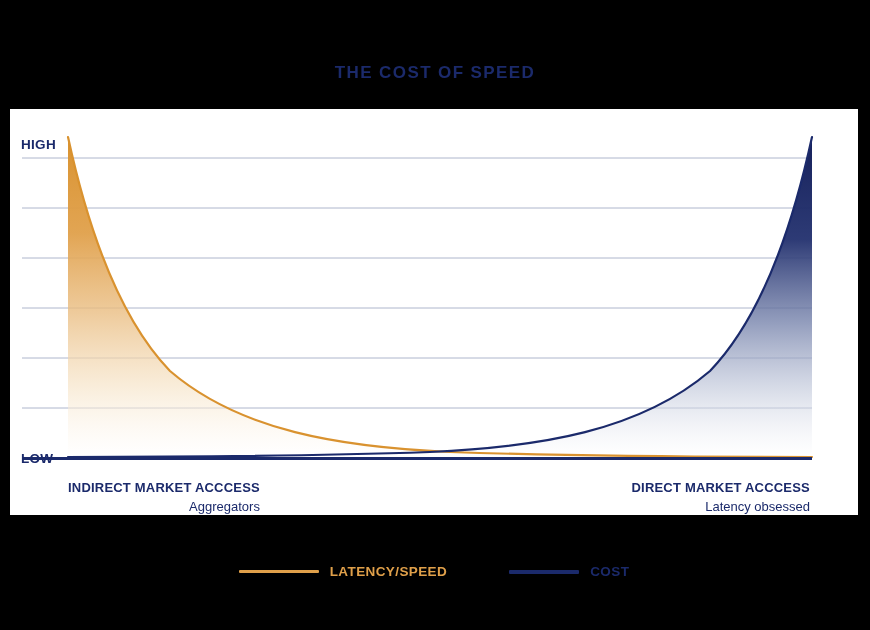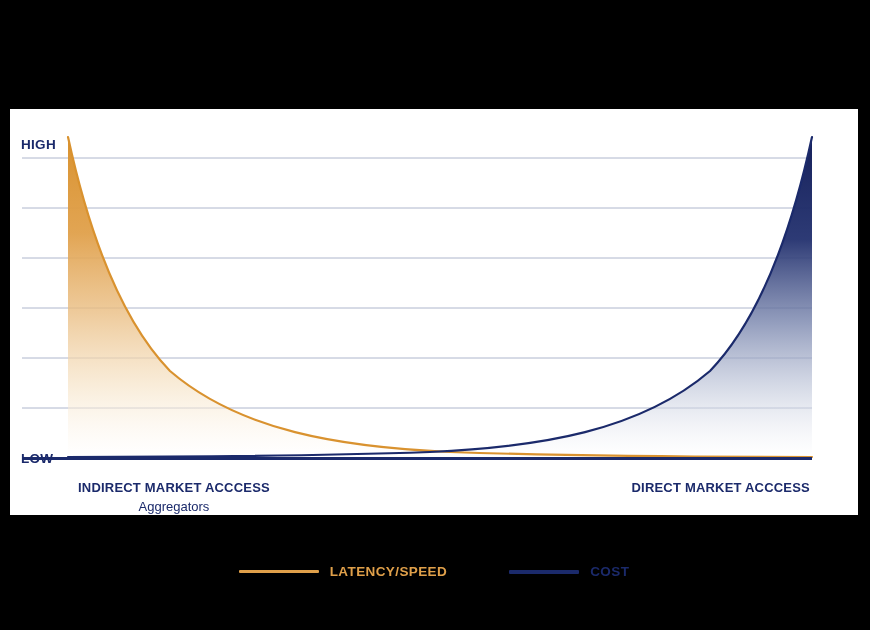--- a/index.html
+++ b/index.html
@@ -46,21 +46,21 @@
   .axis-label.high { left: 11px; top: 28px; }
   .axis-label.low  { left: 11px; top: 342px; }
 
   .annot {
     position: absolute;
     font-size: 13px;
     color: #1B2A6B;
     line-height: 18.5px;
   }
   .annot .hdr { font-weight: bold; letter-spacing: 0.2px; font-size: 13px; }
-  .annot.left  { left: 68px;  top: 370px; text-align: center; }
+  .annot.left  { left: 58px;  top: 370px; text-align: right; }
   .annot.right { right: 48px; top: 370px; text-align: right; margin-left: 20px; }
 
   .legend {
     position: absolute;
     left: 0; top: 455px;
     width: 848px;
     display: flex;
     justify-content: center;
     align-items: center;
     gap: 62px;
@@ -72,20 +72,21 @@
     font-size: 13.5px; font-weight: bold; letter-spacing: 0.4px;
   }
   .legend-text.latency { color: #E0A04A; }
   .legend-text.cost { color: #1B2A6B; }
 </style>
 </head>
 <body>
 
 <div id="root">
 
+  <div class="chart-title">THE COST OF SPEED</div>
 
   <div class="card">
 
     <div class="plot">
       <svg viewBox="0 0 848 355" preserveAspectRatio="none">
         <defs>
           <linearGradient id="gradOrange" x1="0" y1="0" x2="0" y2="1">
             <stop offset="0%" stop-color="#D9922F" stop-opacity="1"></stop>
             <stop offset="30%" stop-color="#E0A04A" stop-opacity="0.95"></stop>
             <stop offset="55%" stop-color="#EABE83" stop-opacity="0.8"></stop>
@@ -137,20 +138,21 @@
       <div class="axis-label low">LOW</div>
     </div>
 
     <div class="annot left">
       <div class="hdr">INDIRECT MARKET ACCCESS</div>
       <div>Aggregators</div>
     </div>
 
     <div class="annot right">
       <div class="hdr">DIRECT MARKET ACCCESS</div>
+      <div>Latency obsessed</div>
     </div>
 
     <div class="legend">
       <div class="legend-item">
         <span class="legend-swatch" style="background:#E0A04A;"></span>
         <span class="legend-text latency">LATENCY/SPEED</span>
       </div>
       <div class="legend-item">
         <span class="legend-swatch cost" style="background:#1B2A6B;"></span>
         <span class="legend-text cost">COST</span>

